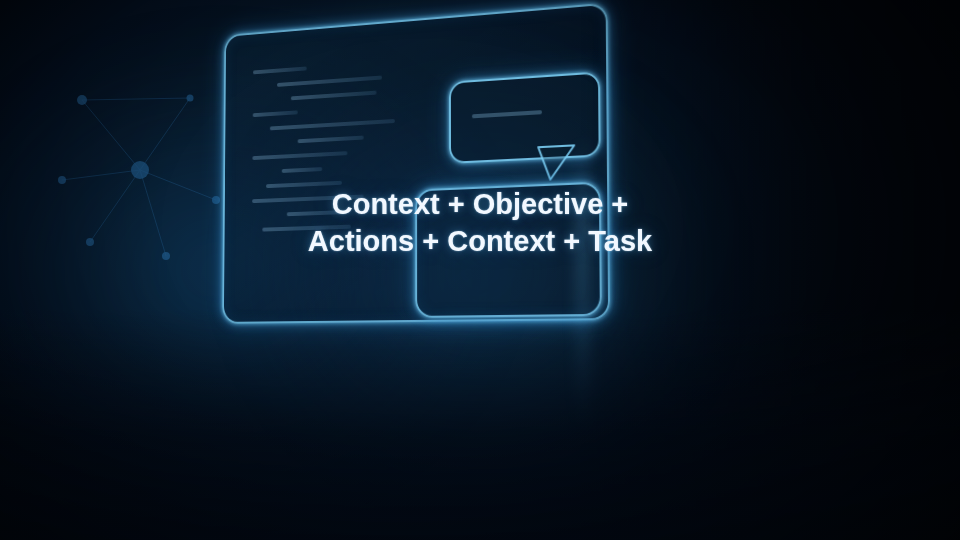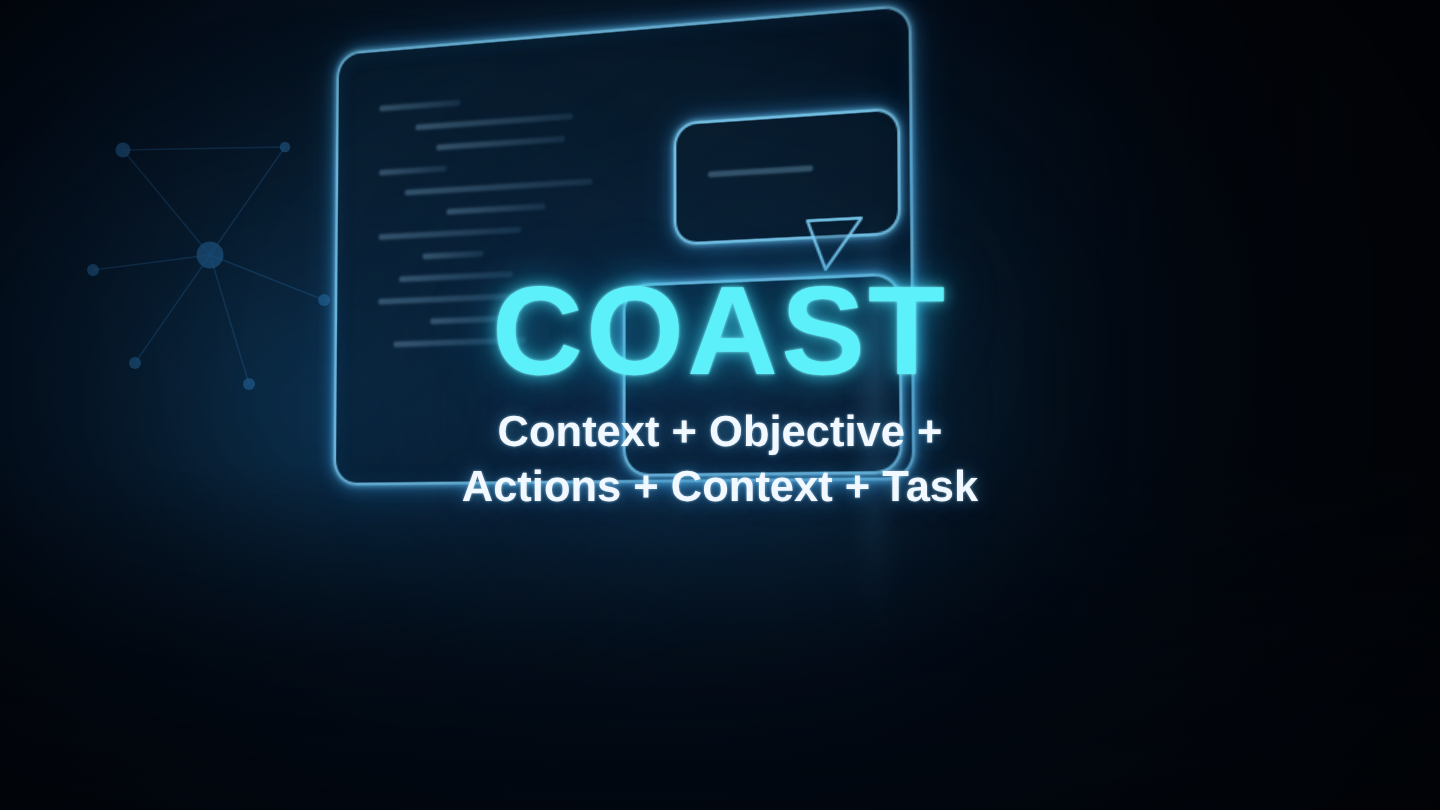--- a/index.html
+++ b/index.html
@@ -248,20 +248,19 @@
     </div>
   </div>
 
   <div class="streak"></div>
 
   <div class="bg-right-fade"></div>
   <div class="bg-bottom-fade"></div>
   <div class="bg-vignette"></div>
 
   <div class="title-block">
-    <div class="coast-title">COAST</div>
     <div class="subtitle">
       <div>Context + Objective +</div>
       <div>Actions + Context + Task</div>
     </div>
   </div>
 
 </div>
 
 </body></html>

